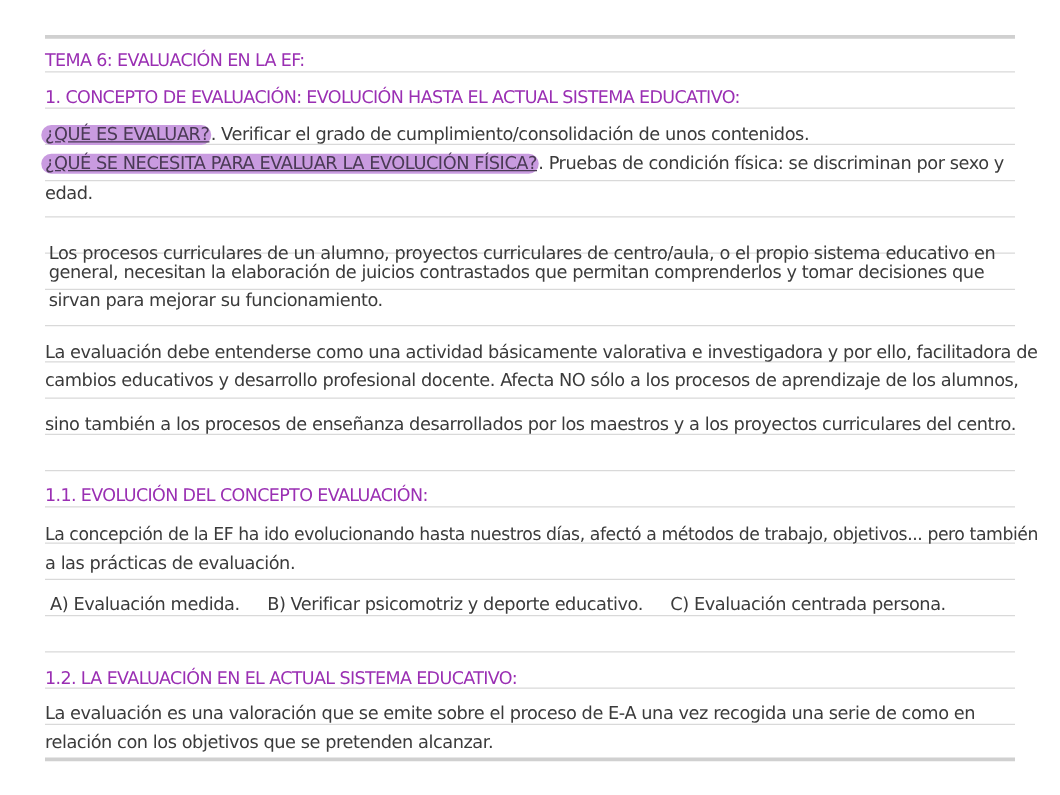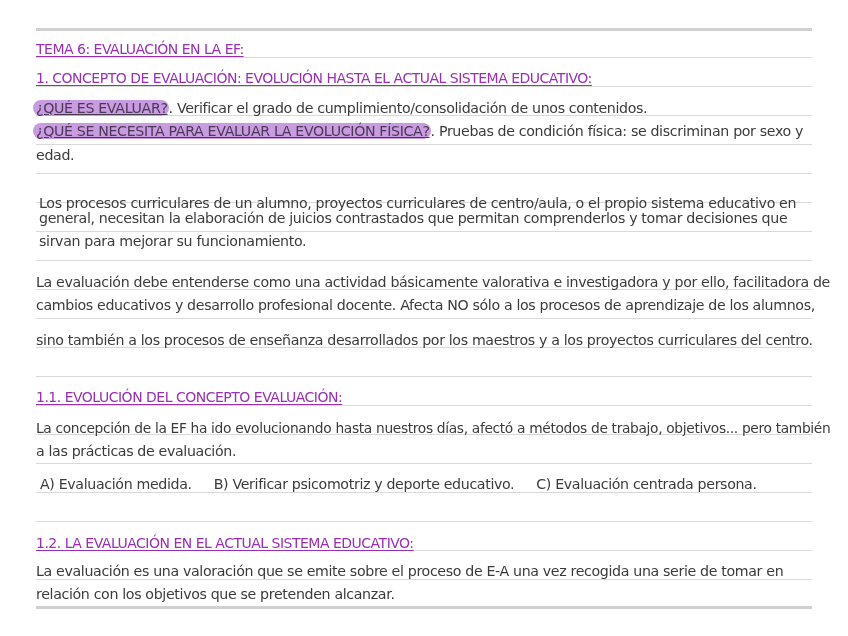--- a/index.html
+++ b/index.html
@@ -2,21 +2,21 @@
 <html><head>
 <meta charset="utf-8">
 <style>
   html, body { margin:0; padding:0; background:#ffffff; }
   body { width:848px; height:636px; position:relative; overflow:hidden;
          font-family: "DejaVu Sans", sans-serif; color:#3a3a3a; }
   .rule { position:absolute; left:36px; width:776px; height:1px; background:#d9d9d9; }
   .rule.thick { height:3px; background:#d0d0d0; }
   .txt { position:absolute; left:36px; white-space:nowrap; font-size:14.2px; line-height:18px;
          letter-spacing:-0.35px; color:#3b3b3b; transform-origin:left top; }
-  .head { color:#9a2fb3; text-decoration:underline; text-decoration-color:#9a2fb3;
+  .head { color:#9a2fb3; text-decoration-color:#9a2fb3;
           text-underline-offset:2px; font-size:14px; letter-spacing:-0.5px; }
   .hl { background:#c99be0; border-radius:8px; padding:0 1px 0 3px; margin-left:-3px; color:#4a3a55;text-decoration:underline; }
   .opt { display:inline-block; }
 </style>
 </head>
 <body>
 
 <div class="rule thick" style="top:28px"></div>
 <div class="rule" style="top:57px"></div>
 <div class="rule" style="top:86px"></div>
@@ -59,14 +59,14 @@
 <div class="txt" style="top:331px">sino también a los procesos de enseñanza desarrollados por los maestros y a los proyectos curriculares del centro.</div>
 
 <div class="txt head" style="top:388px">1.1. EVOLUCIÓN DEL CONCEPTO EVALUACIÓN:</div>
 <div class="txt" style="top: 419px; transform: scaleX(0.972);">La concepción de la EF ha ido evolucionando hasta nuestros días, afectó a métodos de trabajo, objetivos... pero también</div>
 <div class="txt" style="top:442px">a las prácticas de evaluación.</div>
 <div class="txt" style="top:475px;left:40px">
   <span class="opt" style="margin-right:22px">A) Evaluación medida.</span><span class="opt" style="margin-right:22px">B) Verificar psicomotriz y deporte educativo.</span><span class="opt">C) Evaluación centrada persona.</span>
 </div>
 
 <div class="txt head" style="top:534px">1.2. LA EVALUACIÓN EN EL ACTUAL SISTEMA EDUCATIVO:</div>
-<div class="txt" style="top:562px">La evaluación es una valoración que se emite sobre el proceso de E-A una vez recogida una serie de tomar en</div>
+<div class="txt" style="top:562px">La evaluación es una valoración que se emite sobre el proceso de E-A una vez recogida una serie de como en</div>
 <div class="txt" style="top:585px">relación con los objetivos que se pretenden alcanzar.</div>
 
 </body></html>

